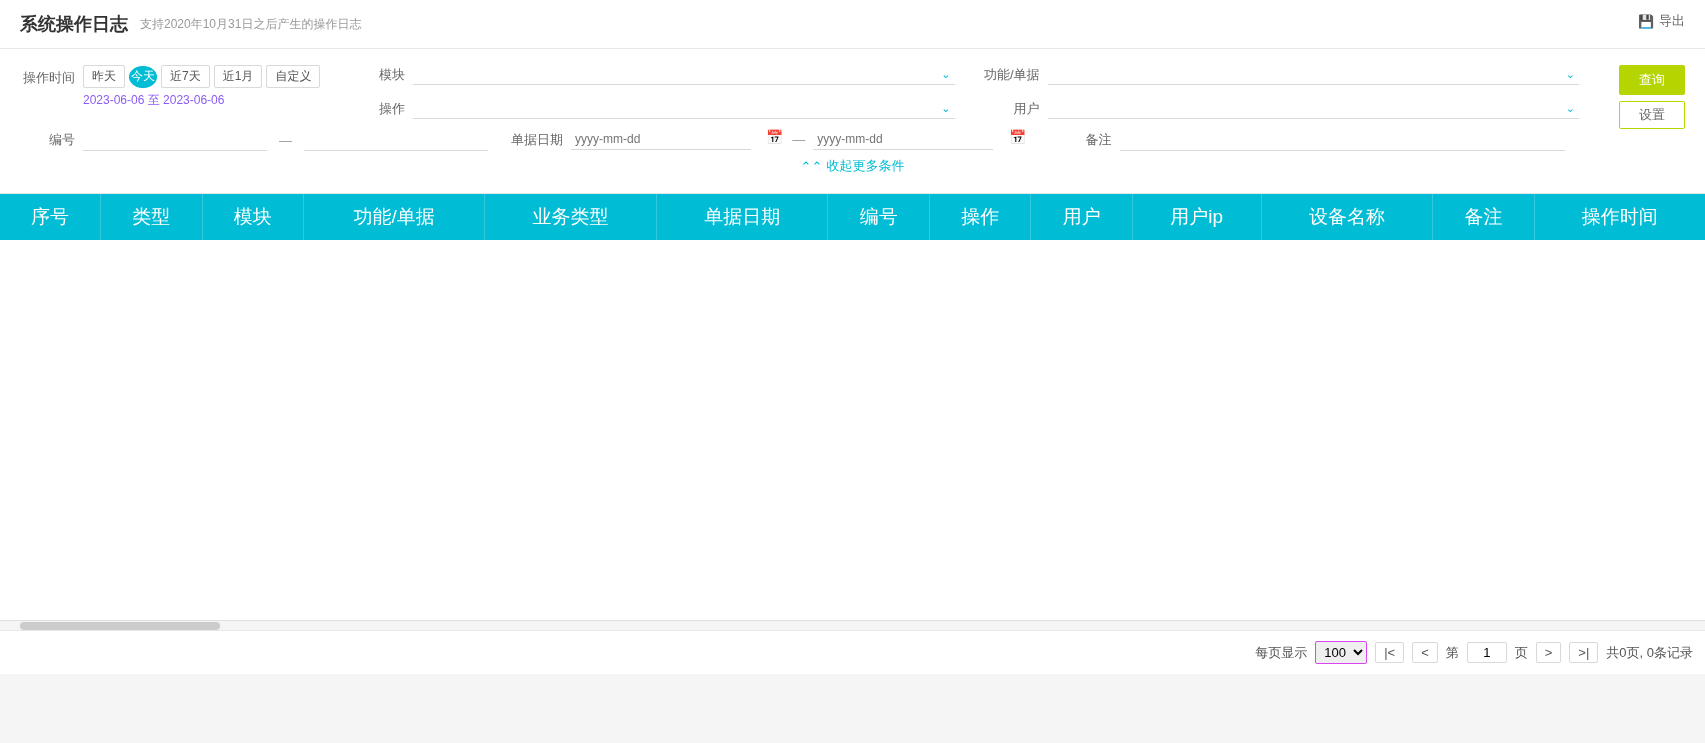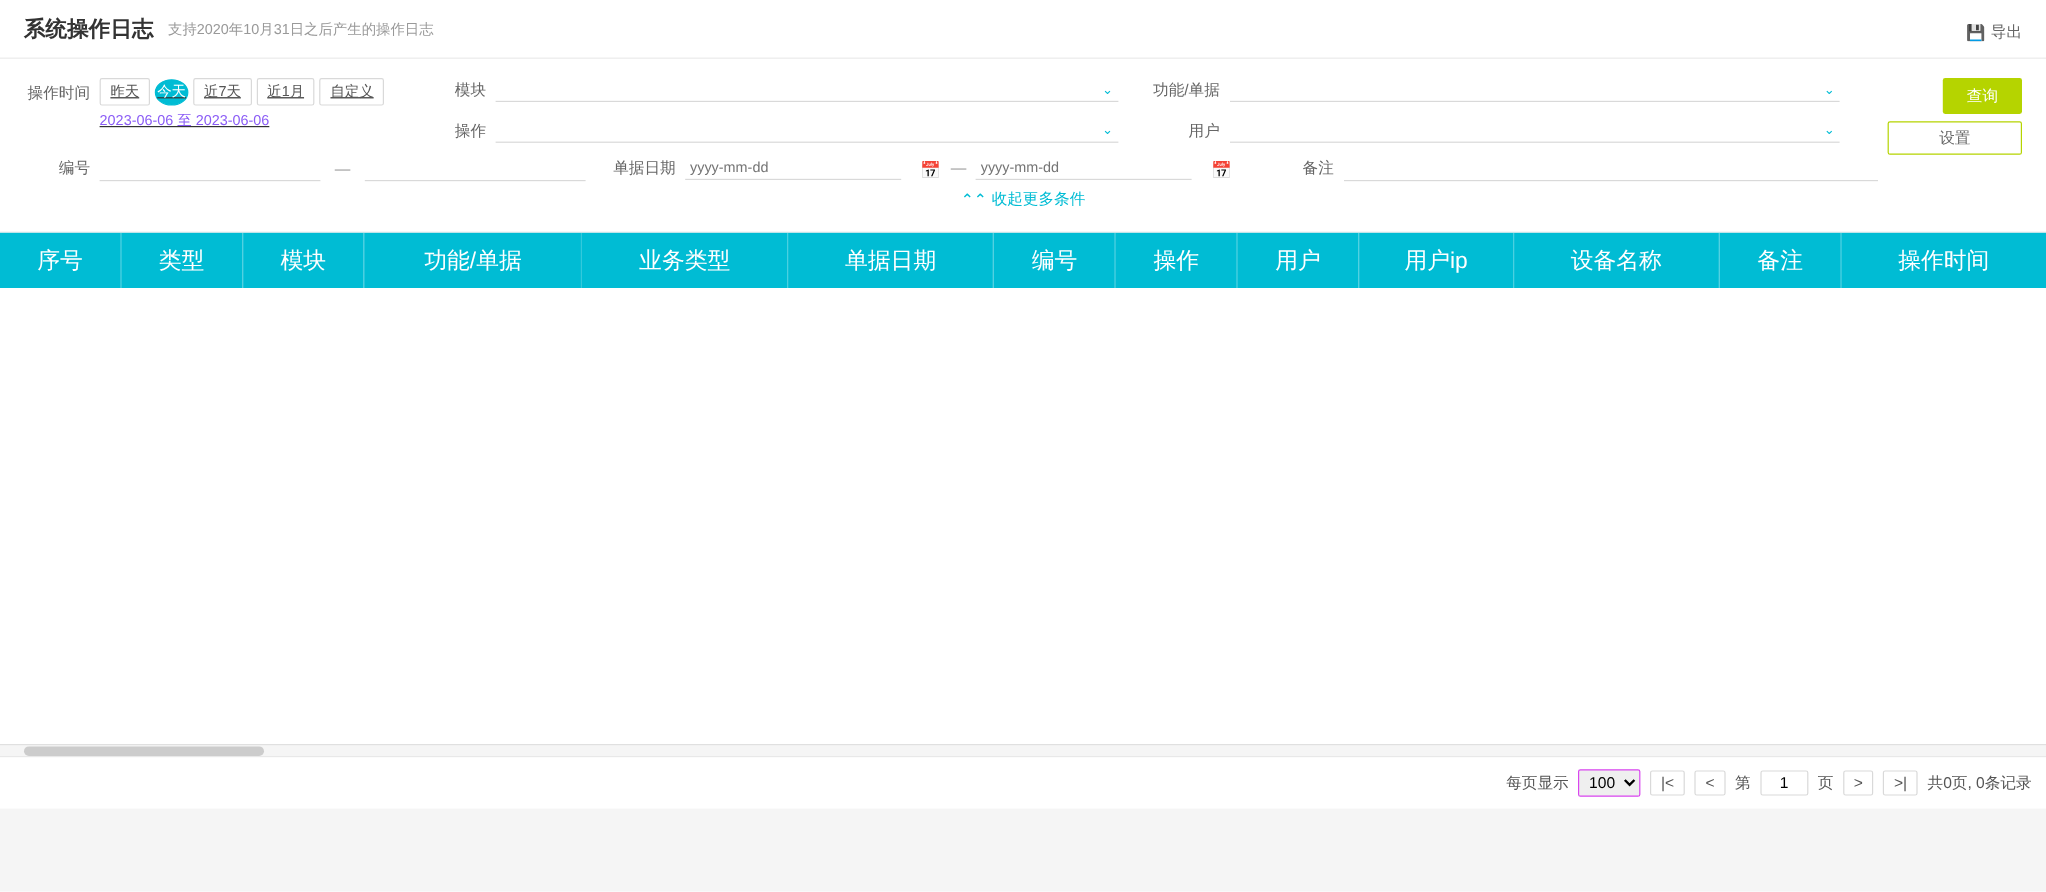--- a/index.html
+++ b/index.html
@@ -1,20 +1,20 @@
 <!DOCTYPE html>
 <html><head>
   <meta charset="utf-8">
   <style>
     * { box-sizing: border-box; margin: 0; padding: 0; }
     body { font-family: "Microsoft YaHei", Arial, sans-serif; font-size: 13px; background: #f5f5f5; color: #333; }
 
     .page-header {
       display: flex;
-      align-items: flex-end;
+      align-items: flex-start;
       padding: 12px 20px;
       background: #fff;
       border-bottom: 1px solid #e8e8e8;
       justify-content: space-between;
     }
     .page-header-left {
       display: flex;
       align-items: center;
       gap: 12px;
     }
@@ -77,21 +77,20 @@
       margin-left: 20px;
     }
     .query-btn {
       background: #b5d400;
       color: #fff;
       border: none;
       padding: 6px 20px;
       cursor: pointer;
       font-size: 13px;
       border-radius: 2px;
-      margin-left: 46px;
     }
     .settings-btn {
       background: #fff;
       color: #666;
       border: 1px solid #b5d400;
       padding: 4px 8px;
       cursor: pointer;
       font-size: 13px;
       border-radius: 2px;
     }
@@ -167,21 +166,20 @@
       padding: 2px 6px;
       width: 40px;
       text-align: center;
       font-size: 13px;
       border-radius: 2px;
     }
 
     .filter-time-group {
       display: flex;
       flex-direction: column;
-      text-decoration: underline;
     }
     .time-opts-row {
       display: flex;
       align-items: center;
       gap: 4px;
     }
 
     .scrollbar-area {
       background: #f5f5f5;
       height: 10px;
@@ -231,21 +229,21 @@
       align-items: center;
       border-bottom: 1px solid #d9d9d9;
       padding: 3px 4px;
       cursor: pointer;
     }
     .f-select-text { flex: 1; font-size: 13px; color: #ccc; }
     .f-chevron { color: #00bcd4; font-size: 11px; }
 
     .date-range-group {
       display: flex;
-      align-items: flex-end;
+      align-items: flex-start;
       gap: 16px;
       flex: 1;
     }
     .date-input {
       flex: 1;
       border: none;
       border-bottom: 1px solid #d9d9d9;
       outline: none;
       padding: 3px 4px;
       font-size: 12px;

